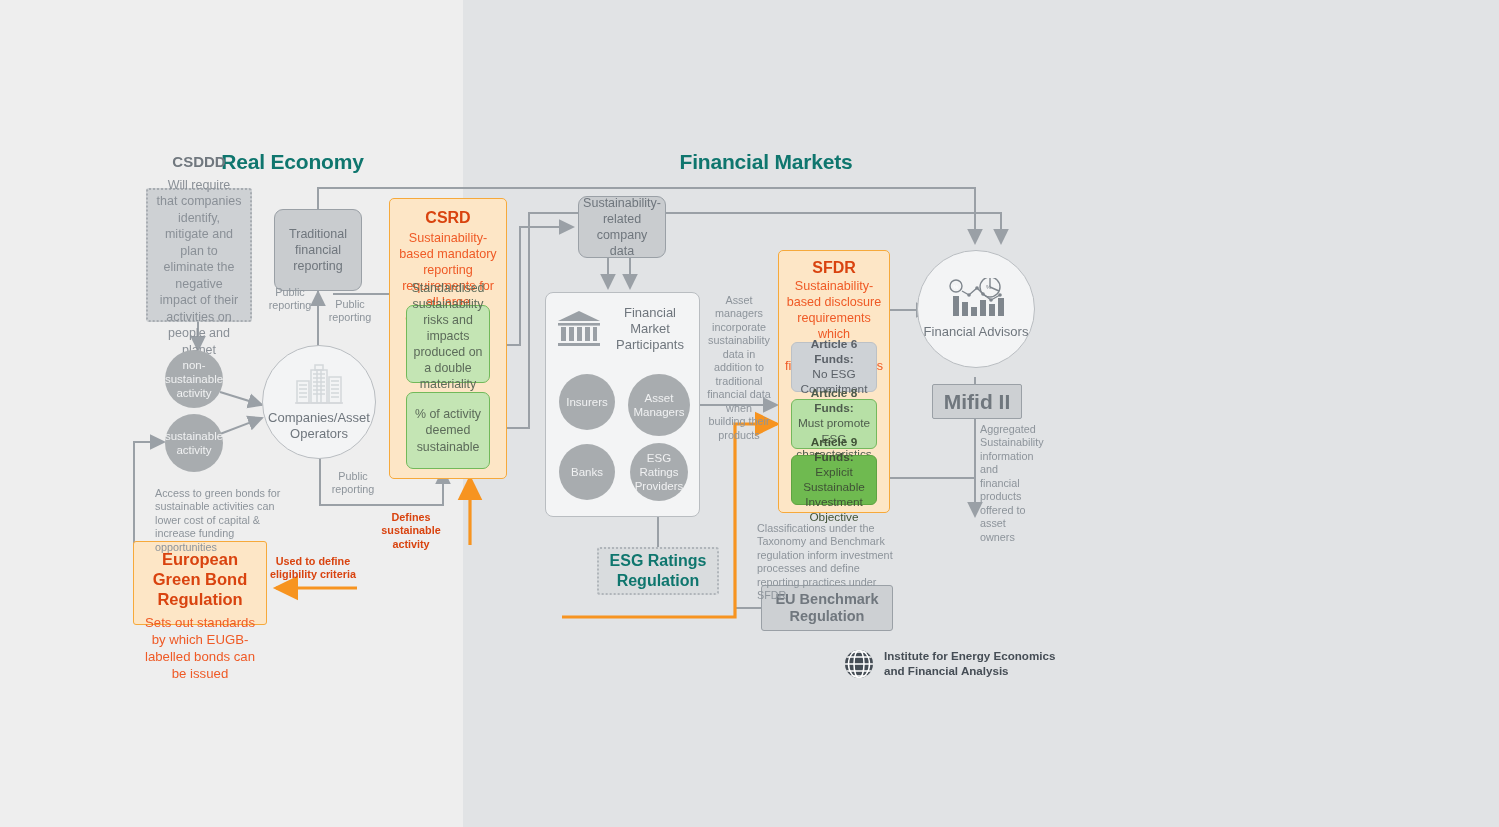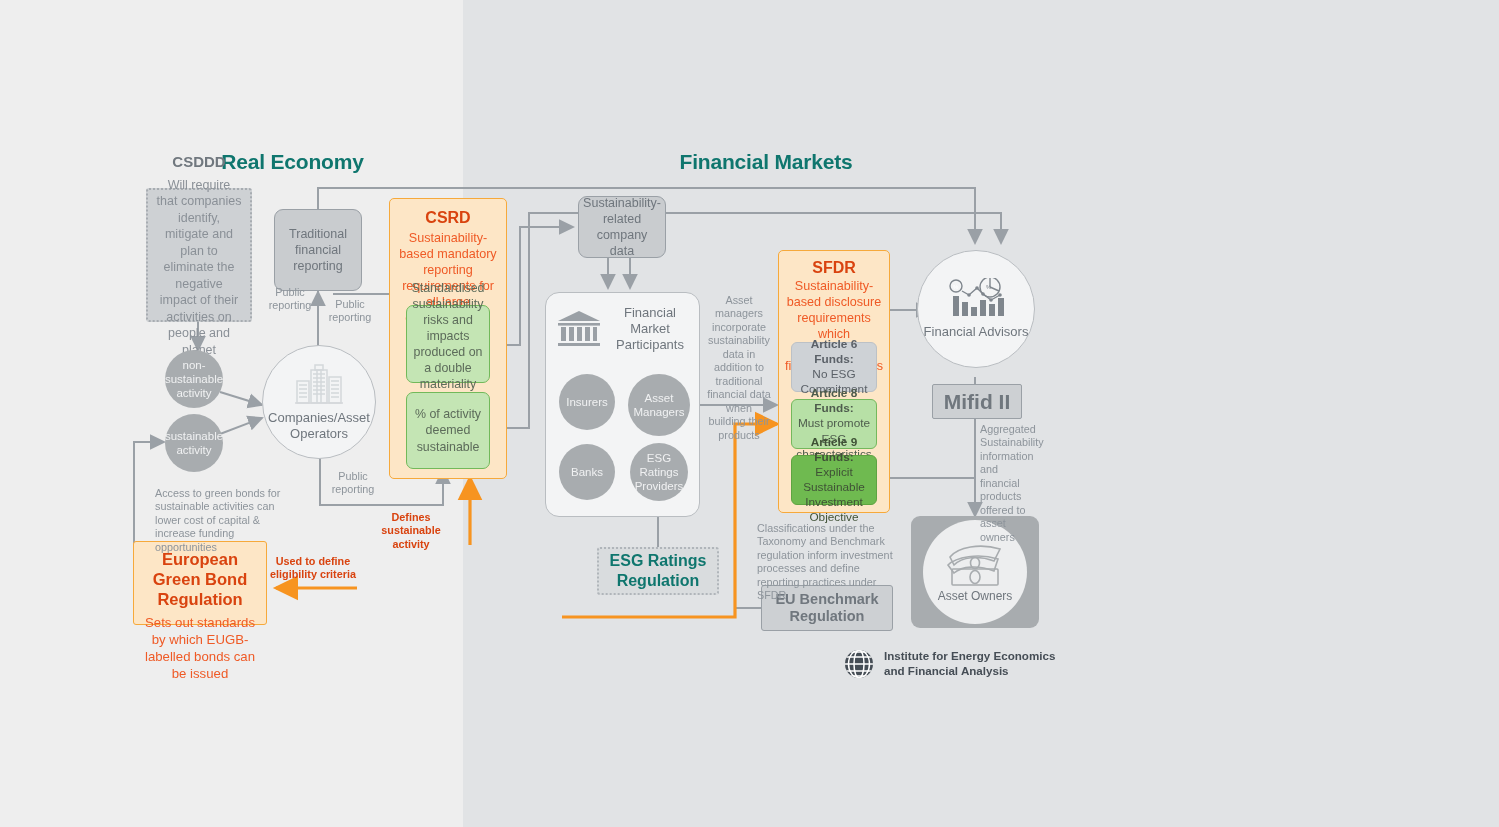--- a/index.html
+++ b/index.html
@@ -97,21 +97,21 @@
     display:flex;align-items:center;justify-content:center;
   }
   .circle-white{
     border-radius:50%;background:#f3f4f5;border:1.5px solid #b9bdc1;
     display:flex;flex-direction:column;align-items:center;justify-content:center;
   }
   .circle-white .lbl{color:#6f767d;font-size:13px;line-height:1.2;text-align:center;}
 
   
   .fmp-box{
-    background:#f3f4f5;border:1.6px solid #b9bdc1;border-radius:14px;
+    background:#f3f4f5;border:1.6px solid #b9bdc1;border-radius:8px;
   }
   .fmp-label{color:#6f767d;font-size:13px;line-height:1.22;text-align:center;font-weight:400;}
 
   
   .ann{
     color:#8d949b;font-size:10.8px;line-height:1.25;position:absolute;
   }
   .ann-c{text-align:center;}
   .ann-orange{color:#d9430f;font-weight:bold;font-size:10.8px;line-height:1.25;text-align:center;position:absolute;}
 
@@ -301,36 +301,20 @@
         </g>
         <text x="8" y="11" font-size="6" fill="#ffffff" font-family="Liberation Sans, sans-serif">%</text>
         <text x="41" y="11" font-size="6" fill="#7f868d" font-family="Liberation Sans, sans-serif">%</text>
       </svg>
     </span>
     <div class="lbl" style="margin-top:4px;">Financial Advisors</div>
   </div>
 
   <div class="node grey-box-flat" style="left:932px;top:384px;width:90px;height:35px;">Mifid II</div>
 
-  <div class="node ao-wrap" style="left:911px;top:516px;width:128px;height:112px;">
-    <div class="circle-white" style="width:104px;height:104px;border:none;background:#edeeef;">
-      <span style="line-height:0;">
-        <svg width="66" height="46" viewBox="0 0 66 46" aria-hidden="true">
-          <g fill="none" stroke="#a8acaf" stroke-width="1.6">
-            <path d="M8,16 C16,6 38,2 58,8 L52,20 C36,14 20,16 12,24 z"></path>
-            <path d="M6,24 C14,16 36,12 56,18 L52,30 C36,24 20,25 12,32 z"></path>
-            <rect x="10" y="28" width="46" height="16" rx="1"></rect>
-            <ellipse cx="33" cy="36" rx="5" ry="6.5"></ellipse>
-            <ellipse cx="33" cy="22" rx="4.5" ry="5.5"></ellipse>
-          </g>
-        </svg>
-      </span>
-      <div class="lbl" style="margin-top:2px;font-size:12px;">Asset Owners</div>
-    </div>
-  </div>
 
   <div class="node dashed-reg" style="left:597px;top:547px;width:122px;height:48px;">ESG Ratings Regulation</div>
 
   <div class="node grey-box-flat" style="left:761px;top:585px;width:132px;height:46px;border-radius:3px;font-size:14.5px;line-height:1.2;">EU Benchmark Regulation</div>
 
 
   <div class="node eugb" style="left:133px;top:541px;width:134px;height:84px;">
     <div class="t">European Green Bond Regulation</div>
     <div class="s">Sets out standards by which EUGB-labelled bonds can be issued</div>
   </div>

